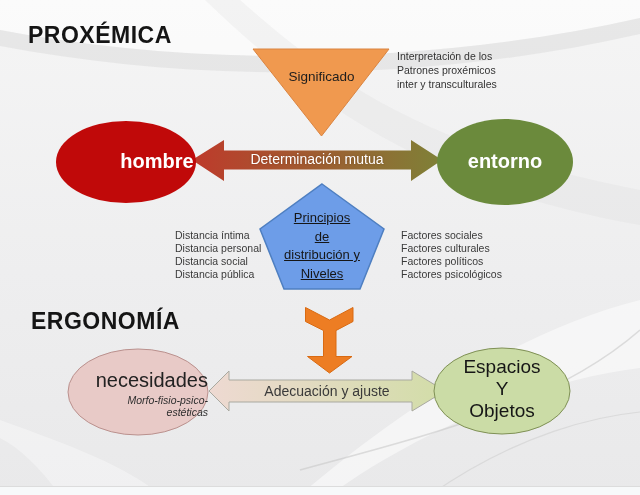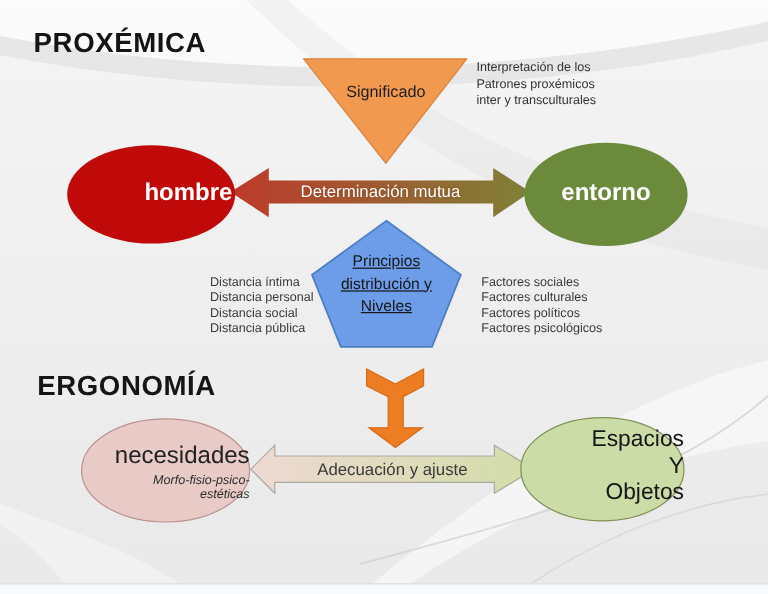--- a/index.html
+++ b/index.html
@@ -92,20 +92,21 @@
   </div>
 
   <div class="label ellipse-label" style="left:56px;top:150px;width:140px;padding-left:31px;">hombre</div>
 
   <div class="label ellipse-label" style="left:437px;top:150px;width:136px;">entorno</div>
 
   <div class="label arrow-label light" style="left:217px;top:151px;width:200px;">Determinación mutua</div>
 
   <div class="label pentagon-text" style="left:252px;top:209px;width:140px;text-decoration:underline;">
     <span>Principios</span>
+    <span>de</span>
     <span>distribución y</span>
     <span>Niveles</span>
   </div>
 
   <div class="label small-list" style="left:175px;top:229px;">
     <span>Distancia íntima</span>
     <span>Distancia personal</span>
     <span>Distancia social</span>
     <span>Distancia pública</span>
   </div>
@@ -120,21 +121,21 @@
   <div class="label title" style="left:31px;top:308px;">ERGONOMÍA</div>
 
   <div class="label" style="left:68px;top:369px;width:140px;text-align:right;">
     <div class="necesidades-big">necesidades</div>
     <div class="necesidades-sub">
       <span>Morfo-fisio-psico-</span>
       <span>estéticas</span>
     </div>
   </div>
 
-  <div class="label espacios-text" style="left:434px;top:356px;width:136px;text-align:right;">
+  <div class="label espacios-text" style="left:434px;top:356px;width:136px;">
     <span>Espacios</span>
     <span>Y</span>
     <span>Objetos</span>
   </div>
 
   <div class="label arrow-label dark" style="left:227px;top:383px;width:200px;">Adecuación y ajuste</div>
 
   <div class="bottom-strip"></div>
 </div>
 

